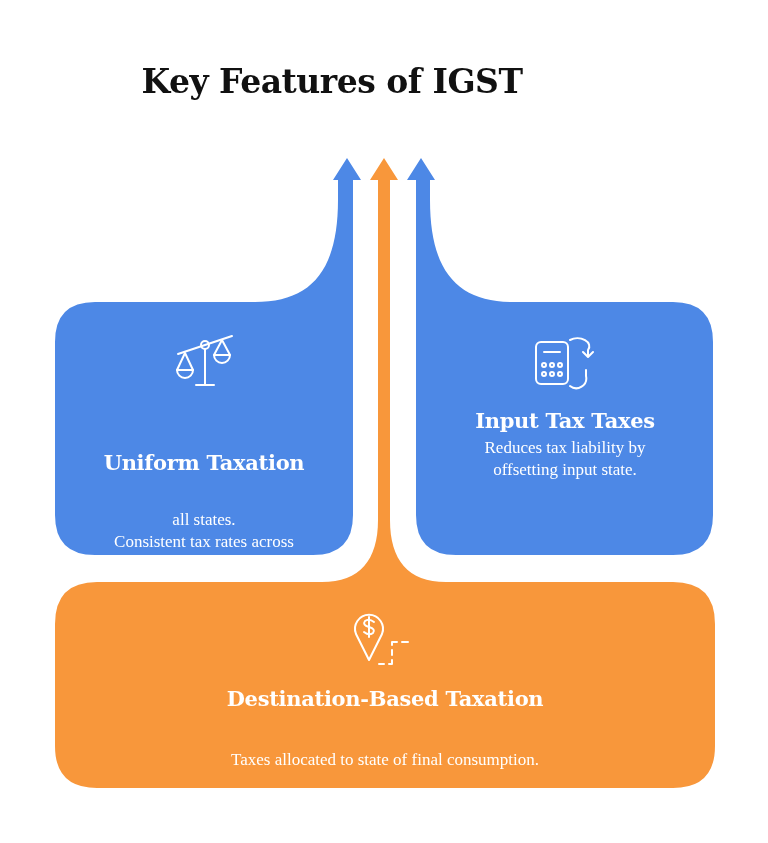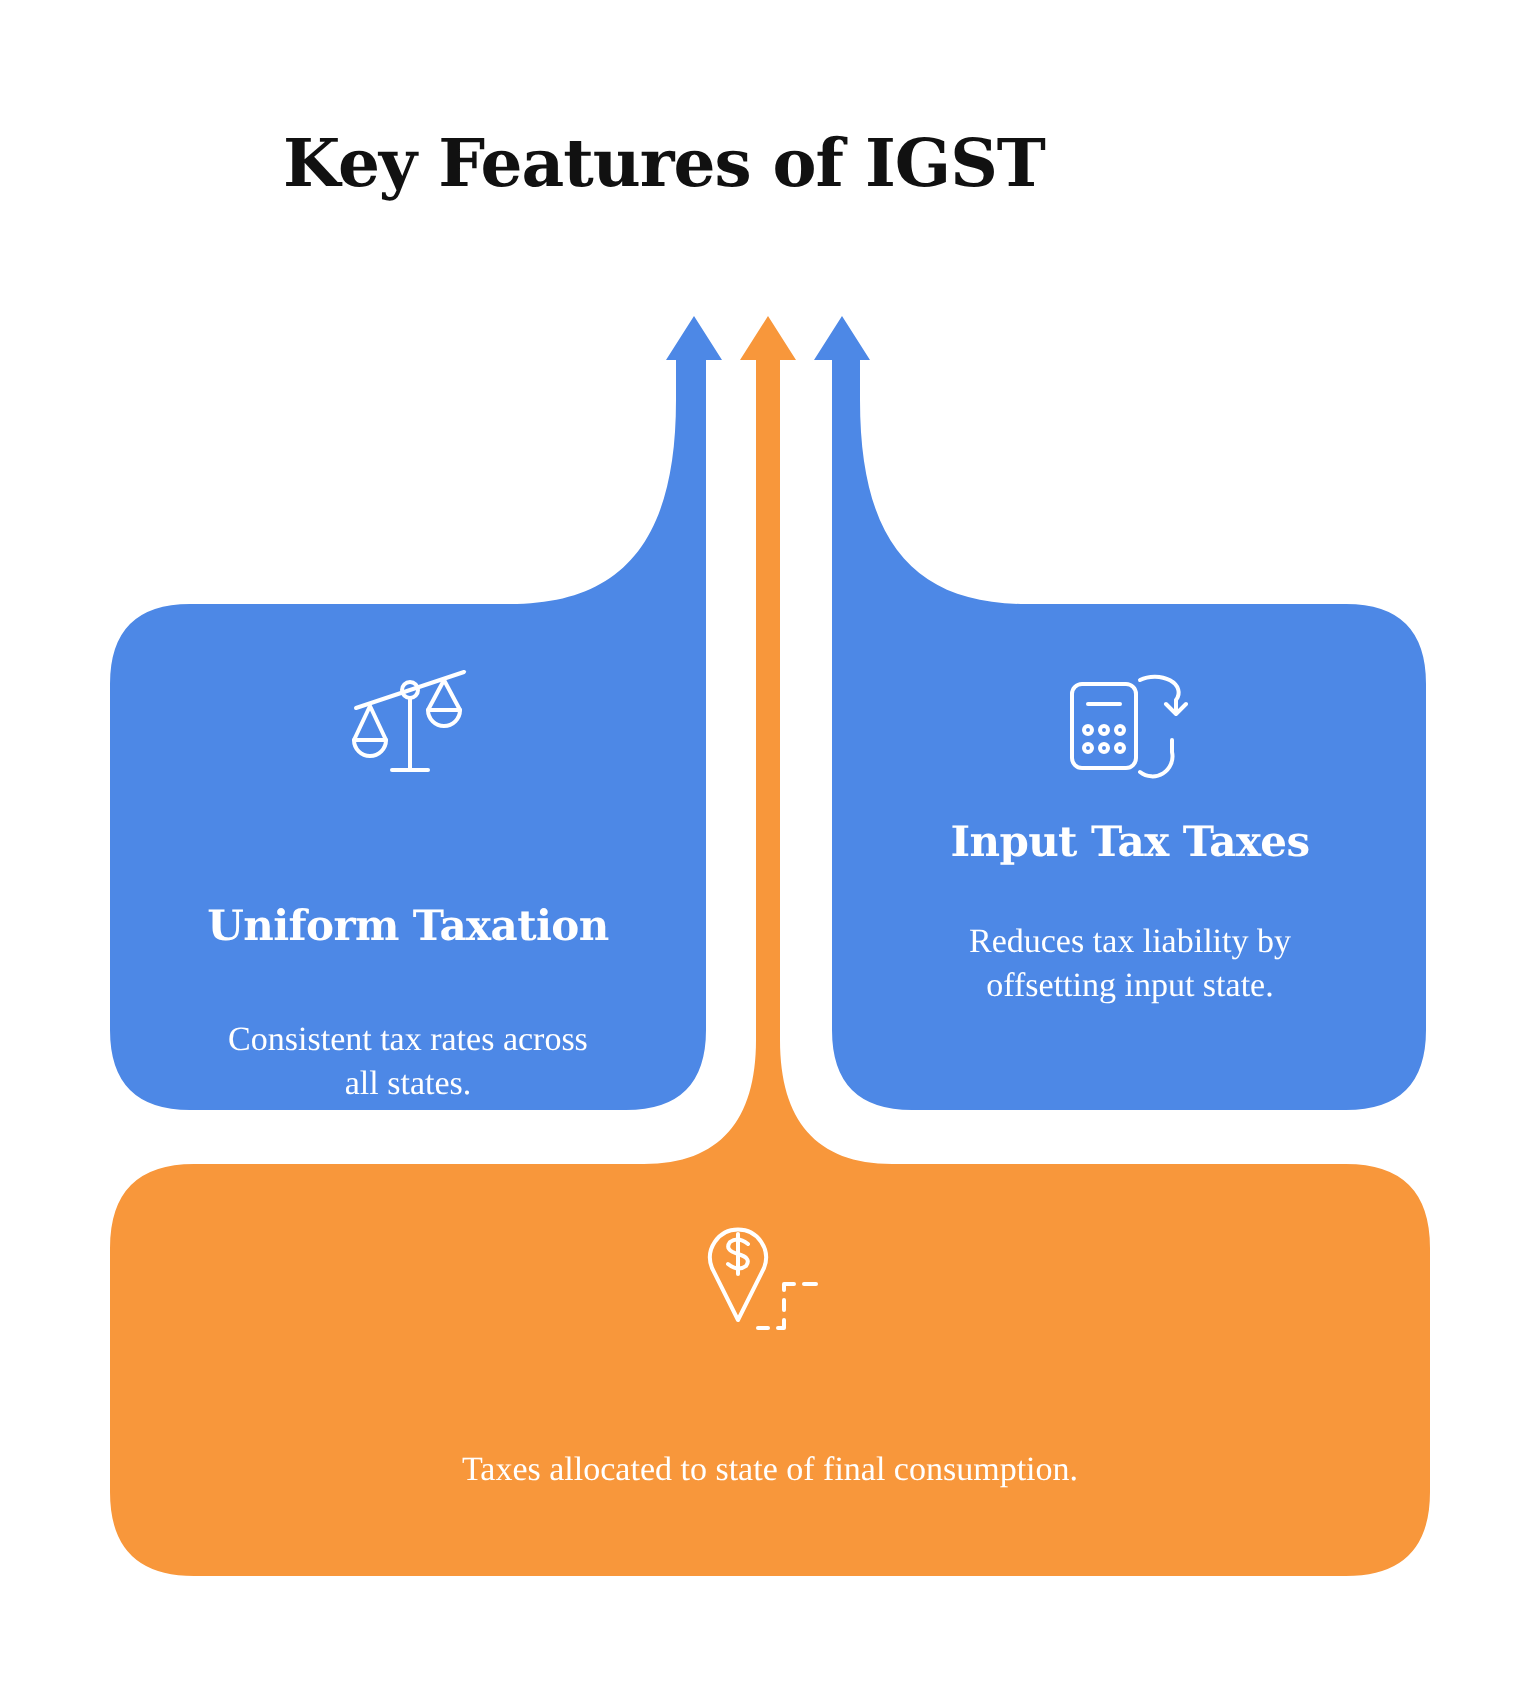--- a/index.html
+++ b/index.html
@@ -63,30 +63,31 @@
     <path d="M 37 52 L 40 52 L 40 48"></path>
     <path d="M 40 43 L 40 38"></path>
     <path d="M 40 33 L 40 30 L 45 30"></path>
     <path d="M 50 30 L 56 30"></path>
   </g>
 </svg>
 
 <div class="card-text" style="left:55px; top:422px; width:298px;margin-top:28px;">
   <div class="card-title">Uniform Taxation</div>
   <div class="card-desc" style="margin-top:34px;">
+    <div>all states.</div>
     <div>Consistent tax rates across</div>
-    <div>all states.</div>
   </div>
 </div>
 
 <div class="card-text" style="left:416px; top:408px; width:298px;">
   <div class="card-title">Input Tax Taxes</div>
-  <div class="card-desc" style="margin-top:27px;">
+  <div class="card-desc" style="margin-top:4px;">
     <div>Reduces tax liability by</div>
     <div>offsetting input state.</div>
   </div>
 </div>
 
 <div class="card-text" style="left:55px; top:686px; width:660px;">
+  <div class="card-title">Destination-Based Taxation</div>
   <div class="card-desc" style="margin-top:38px;">
     <div>Taxes allocated to state of final consumption.</div>
   </div>
 </div>
 
 </body></html>

